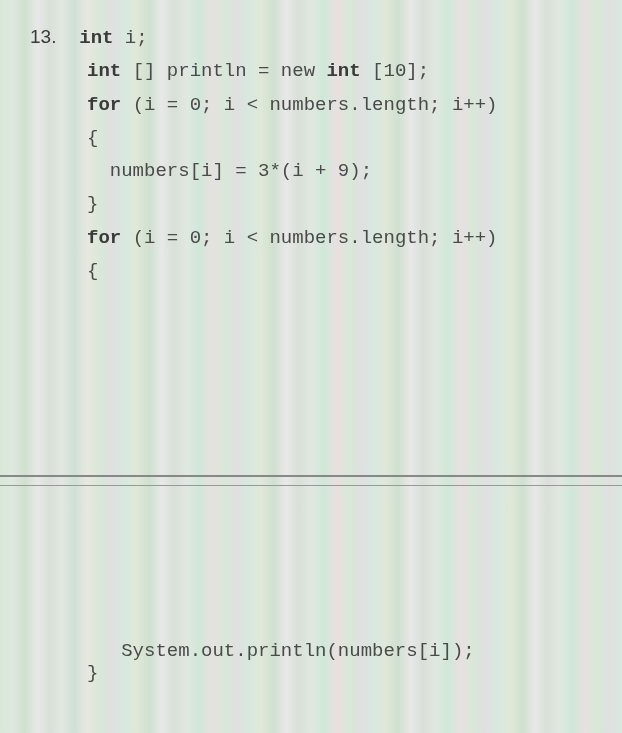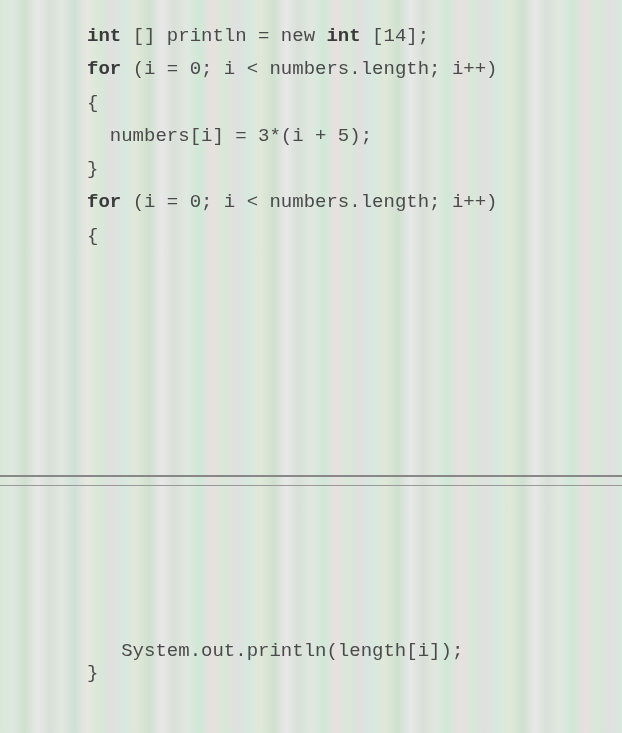--- a/index.html
+++ b/index.html
@@ -67,30 +67,31 @@
       position: absolute;
       top: 640px;
       left: 0;
       right: 0;
     }
   </style>
 </head>
 <body>
 
 <div class="content">
-  <div class="line">     <span class="keyword">int</span><span> [] println = new </span><span class="keyword">int</span><span> [14];</span></div>
+  <div class="line"><span class="question-num">13.</span>  <span class="keyword">int</span><span> i;</span></div>
+  <div class="line">     <span class="keyword">int</span><span> [] println = new </span><span class="keyword">int</span><span> [10];</span></div>
   <div class="line">     <span class="keyword">for</span><span> (i = 0; i &lt; numbers.length; i++)</span></div>
   <div class="line">     <span>{</span></div>
-  <div class="line">     <span>  numbers[i] = 3*(i + 5);</span></div>
+  <div class="line">     <span>  numbers[i] = 3*(i + 9);</span></div>
   <div class="line">     <span>}</span></div>
   <div class="line">     <span class="keyword">for</span><span> (i = 0; i &lt; numbers.length; i++)</span></div>
   <div class="line">     <span>{</span></div>
 </div>
 
 <div class="hr-container">
   <hr class="hr1">
   <hr class="hr2">
 </div>
 
 <div class="bottom-section">
-  <div class="line">     <span>   System.out.println(length[i]);</span></div>
+  <div class="line">     <span>   System.out.println(numbers[i]);</span></div>
   <div class="line">     <span>}</span></div>
 </div>
 
 </body></html>

